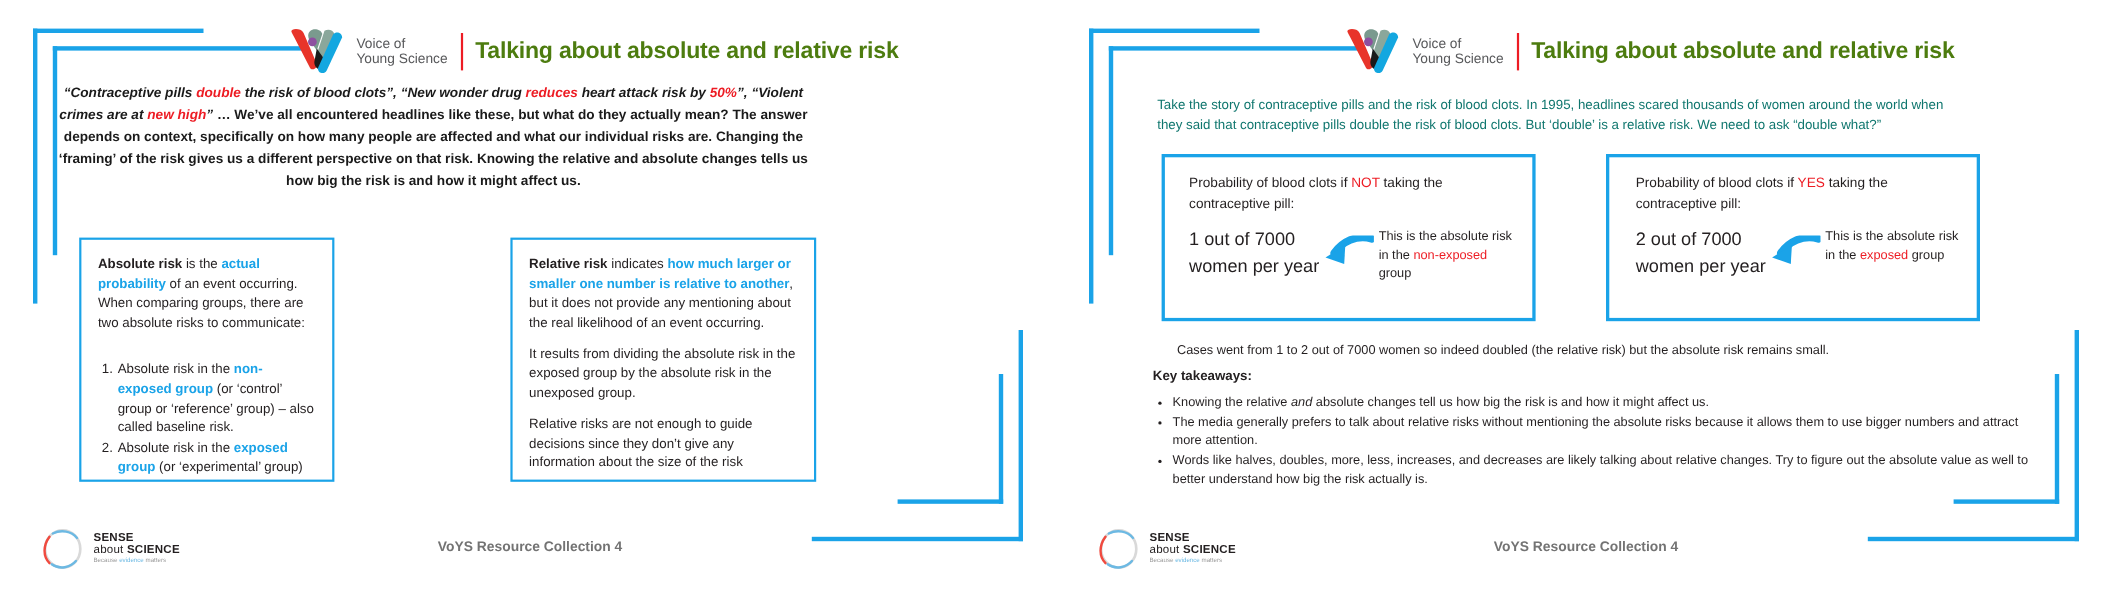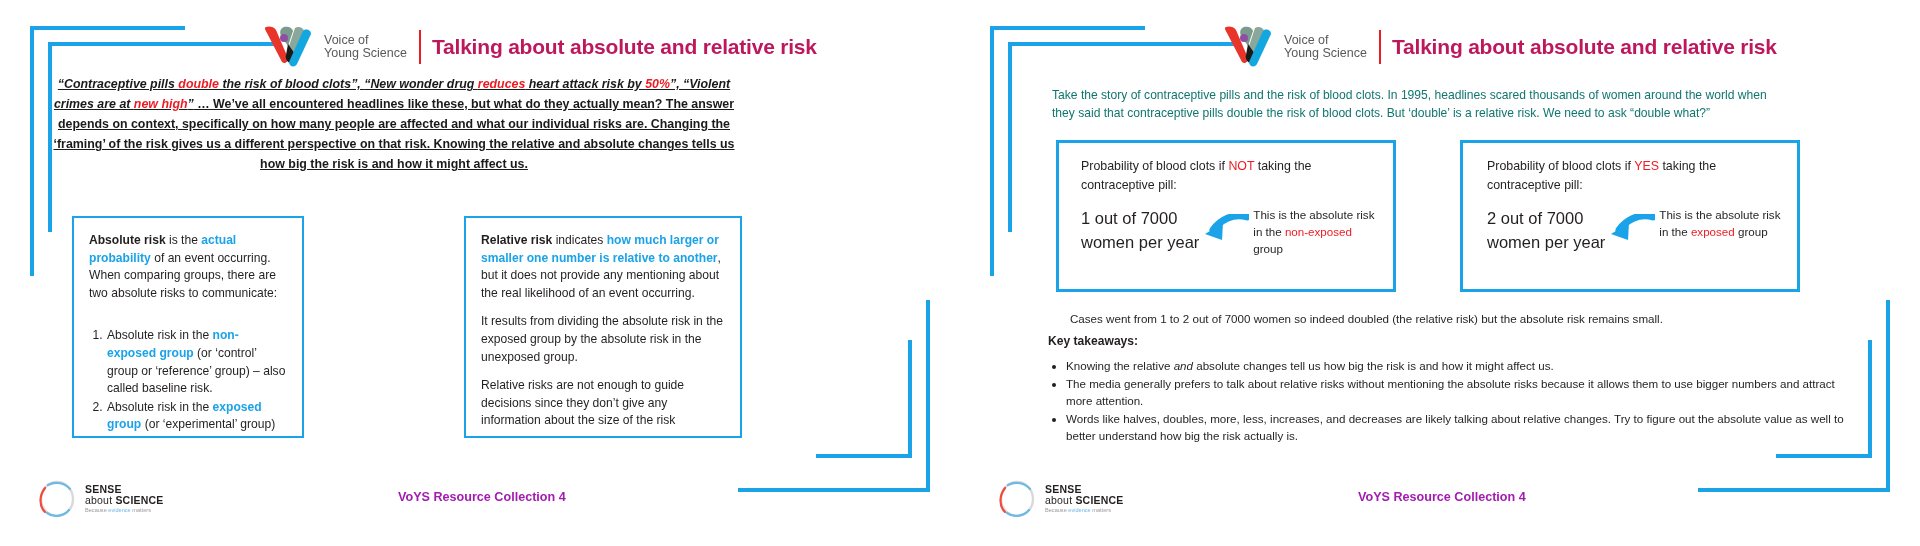--- a/index.html
+++ b/index.html
@@ -17,26 +17,26 @@
 
   
   .br{position:absolute;background:#1aa3e8;}
 
   
   .hdr{position:absolute;display:flex;align-items:center;}
   .logo-voys{width:56px;height:46px;position:relative;flex:0 0 auto;}
   .logo-voys svg{display:block;}
   .voys-txt{font-size:12.5px;line-height:13.5px;color:#58595b;margin-left:6px;font-family:"Liberation Sans",sans-serif;}
   .hdr-div{width:2px;height:34px;background:#ed1c24;margin:0 11px 0 12px;}
-  .hdr-title{color:#be185d;font-size:21px;font-weight:bold;letter-spacing:-0.2px;white-space:nowrap;}
+  .hdr-title{color:#4d7c0f;font-size:21px;font-weight:bold;letter-spacing:-0.2px;white-space:nowrap;}
 
   
   .intro{
     position:absolute;left:44px;top:74px;width:700px;
-    text-align:center;font-size:12.4px;line-height:20px;font-weight:bold;color:#1a1a1a;text-decoration:underline;
+    text-align:center;font-size:12.4px;line-height:20px;font-weight:bold;color:#1a1a1a;
   }
   .intro .q{font-style:italic;}
   .red{color:#ed1c24;}
 
   
   .rbox{position:absolute;border:2.5px solid #1aa3e8;background:#fff;box-sizing:border-box;}
   .rbox .pad{padding:14px 15px 10px 15px;}
   .btxt{font-size:12.1px;line-height:17.6px;color:#231f20;}
   .blue{color:#1aa3e8;font-weight:bold;}
   .bold{font-weight:bold;}
@@ -45,21 +45,21 @@
   .gap{height:11px;}
 
   
   .foot-logo{position:absolute;display:flex;align-items:center;}
   .sas-txt{margin-left:7px;line-height:1;}
   .sas-l1{font-size:10.5px;font-weight:bold;color:#231f20;letter-spacing:.2px;}
   .sas-l2{font-size:10.5px;color:#231f20;letter-spacing:.2px;margin-top:1px;}
   .sas-l2 b{font-weight:bold;}
   .sas-l3{font-size:5.6px;color:#9a9a9a;margin-top:2.5px;}
   .sas-l3 .ev{color:#6cb9e3;}
-  .foot-cap{position:absolute;color:#a21caf;font-weight:bold;font-size:12.6px;}
+  .foot-cap{position:absolute;color:#737373;font-weight:bold;font-size:12.6px;}
 
   
   .rintro{position:absolute;font-size:12.1px;line-height:18px;color:#0f766e;}
   .pbox{position:absolute;border:3px solid #1aa3e8;box-sizing:border-box;background:#fff;}
   .pb-head{font-size:12.4px;line-height:18.5px;color:#231f20;}
   .pb-row{display:flex;align-items:flex-start;margin-top:12px;}
   .pb-big{font-size:16.5px;line-height:24px;color:#231f20;white-space:nowrap;}
   .pb-arrow{width:54px;flex:0 0 auto;display:flex;align-items:center;justify-content:center;padding-top:8px;}
   .pb-note{font-size:11.6px;line-height:17px;color:#231f20;}
   .cases{position:absolute;font-size:11.6px;color:#231f20;margin-left:22px;}

